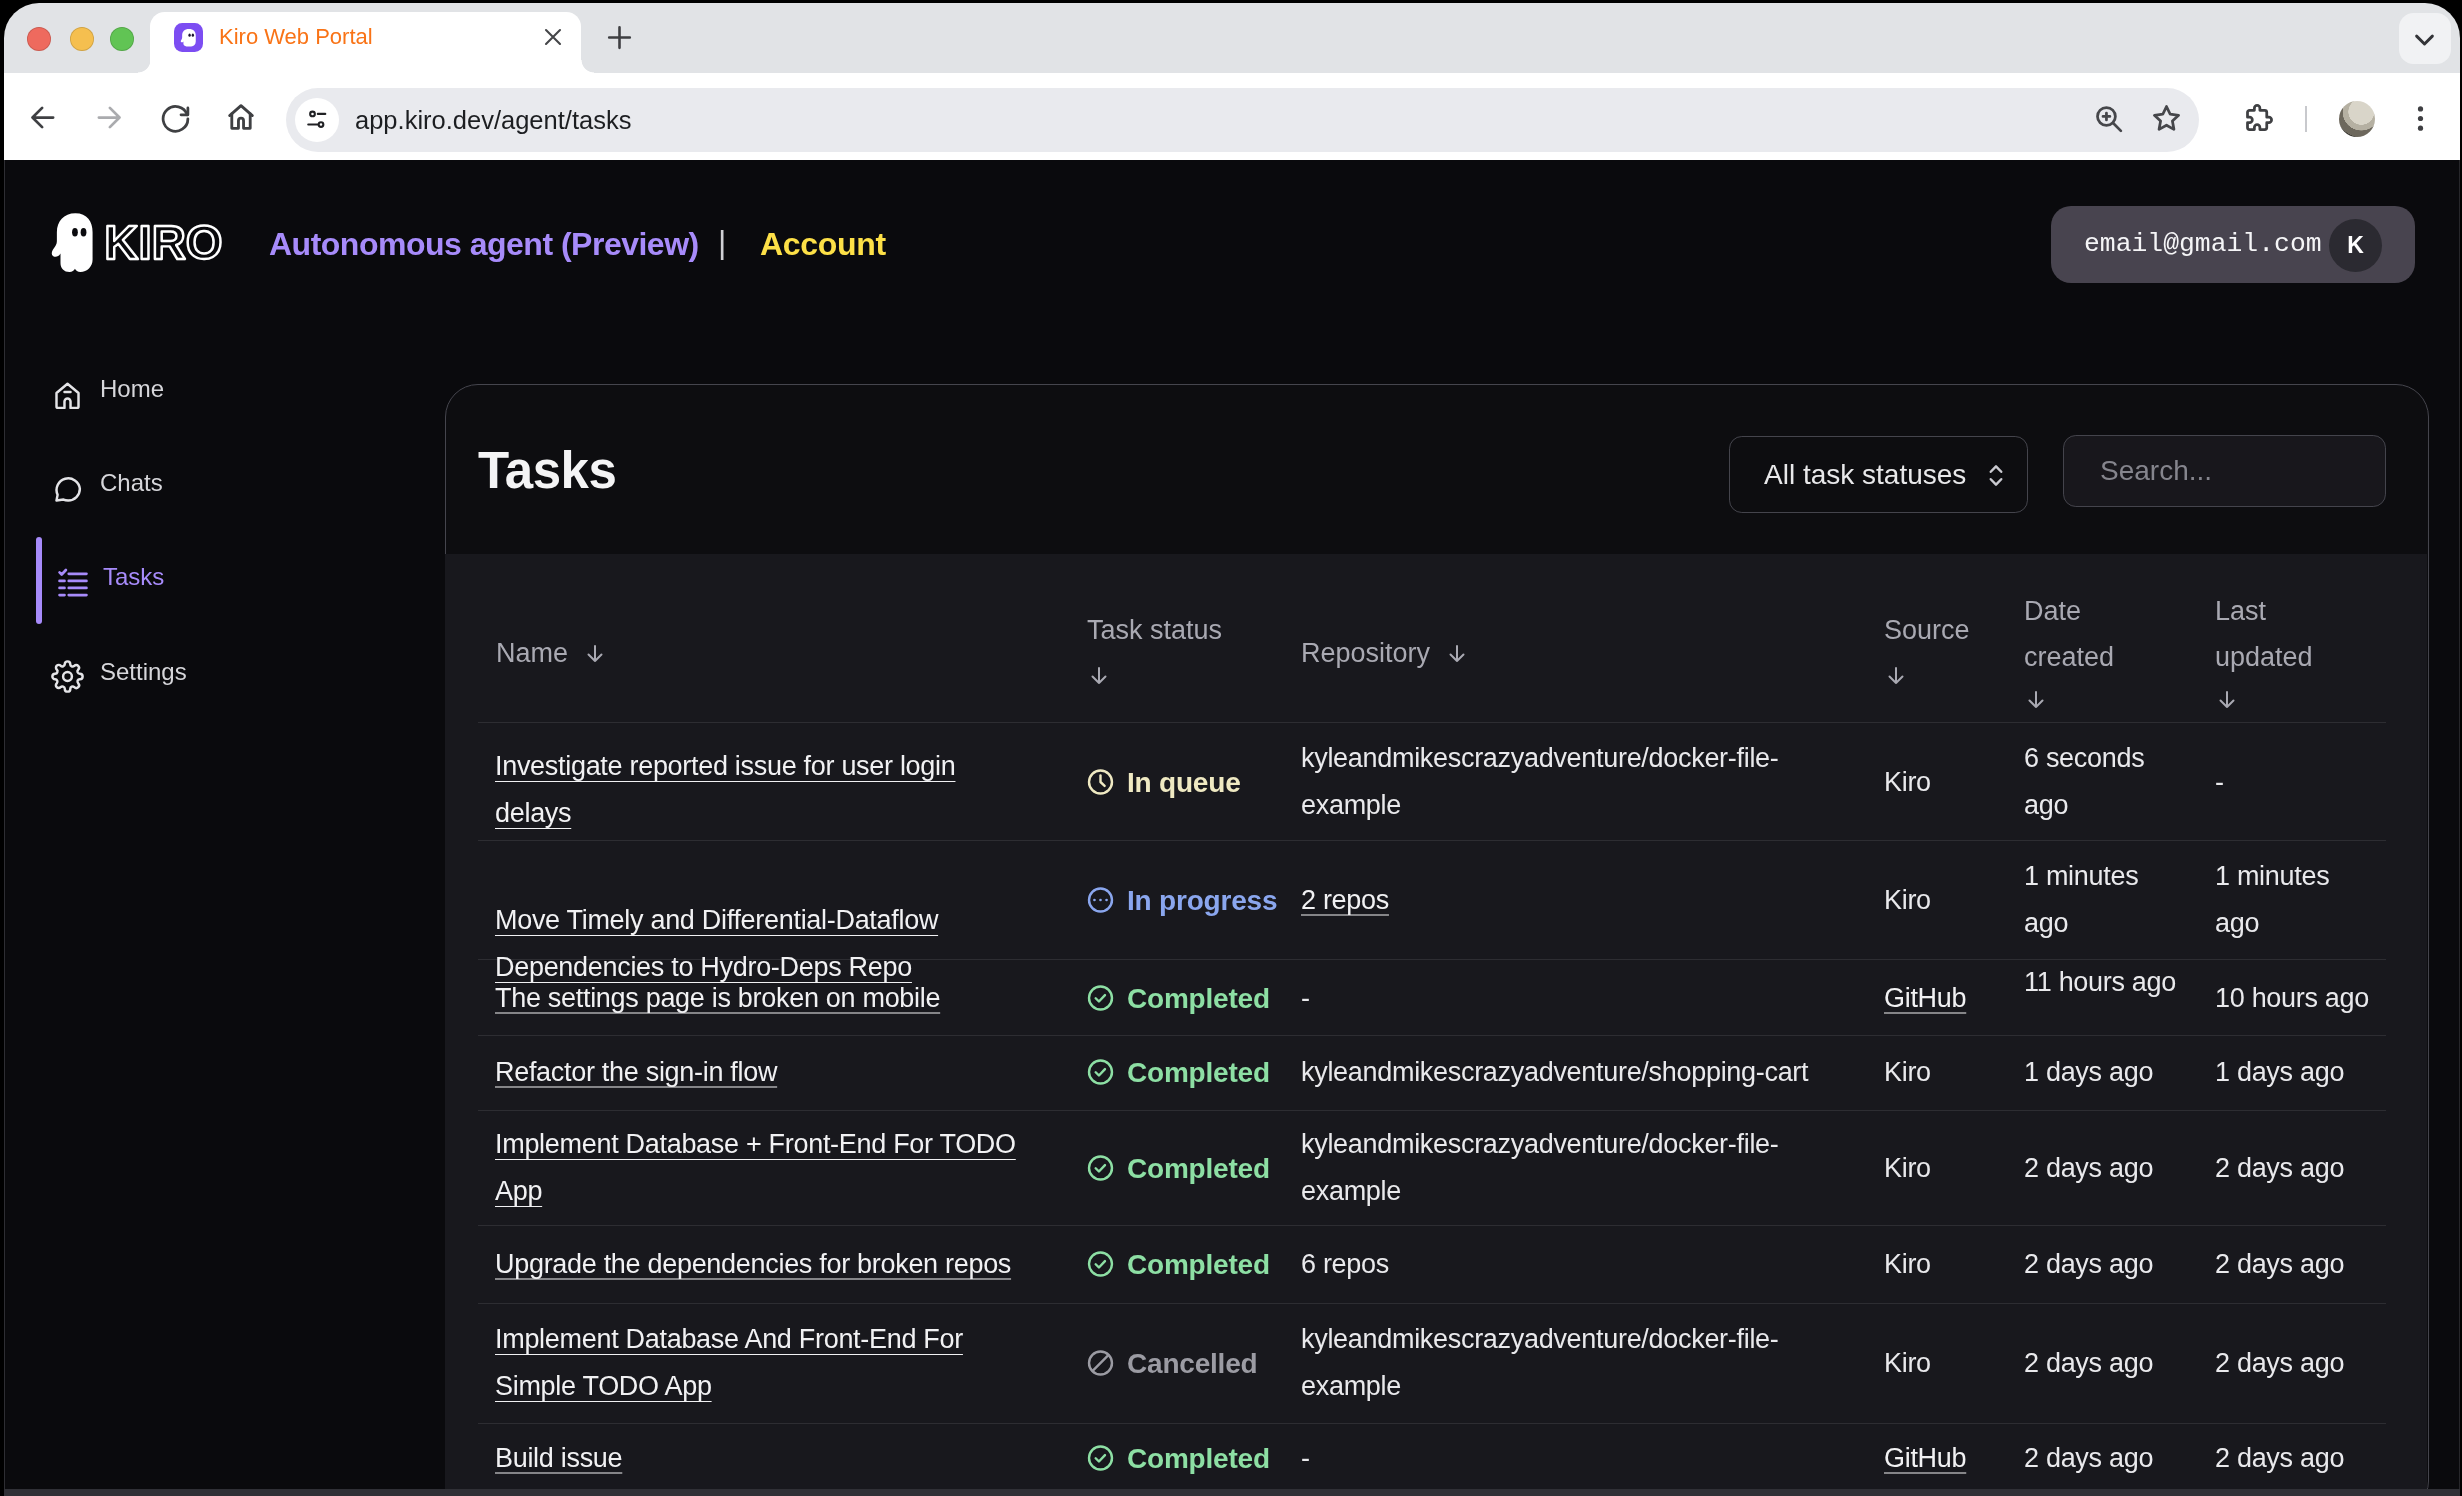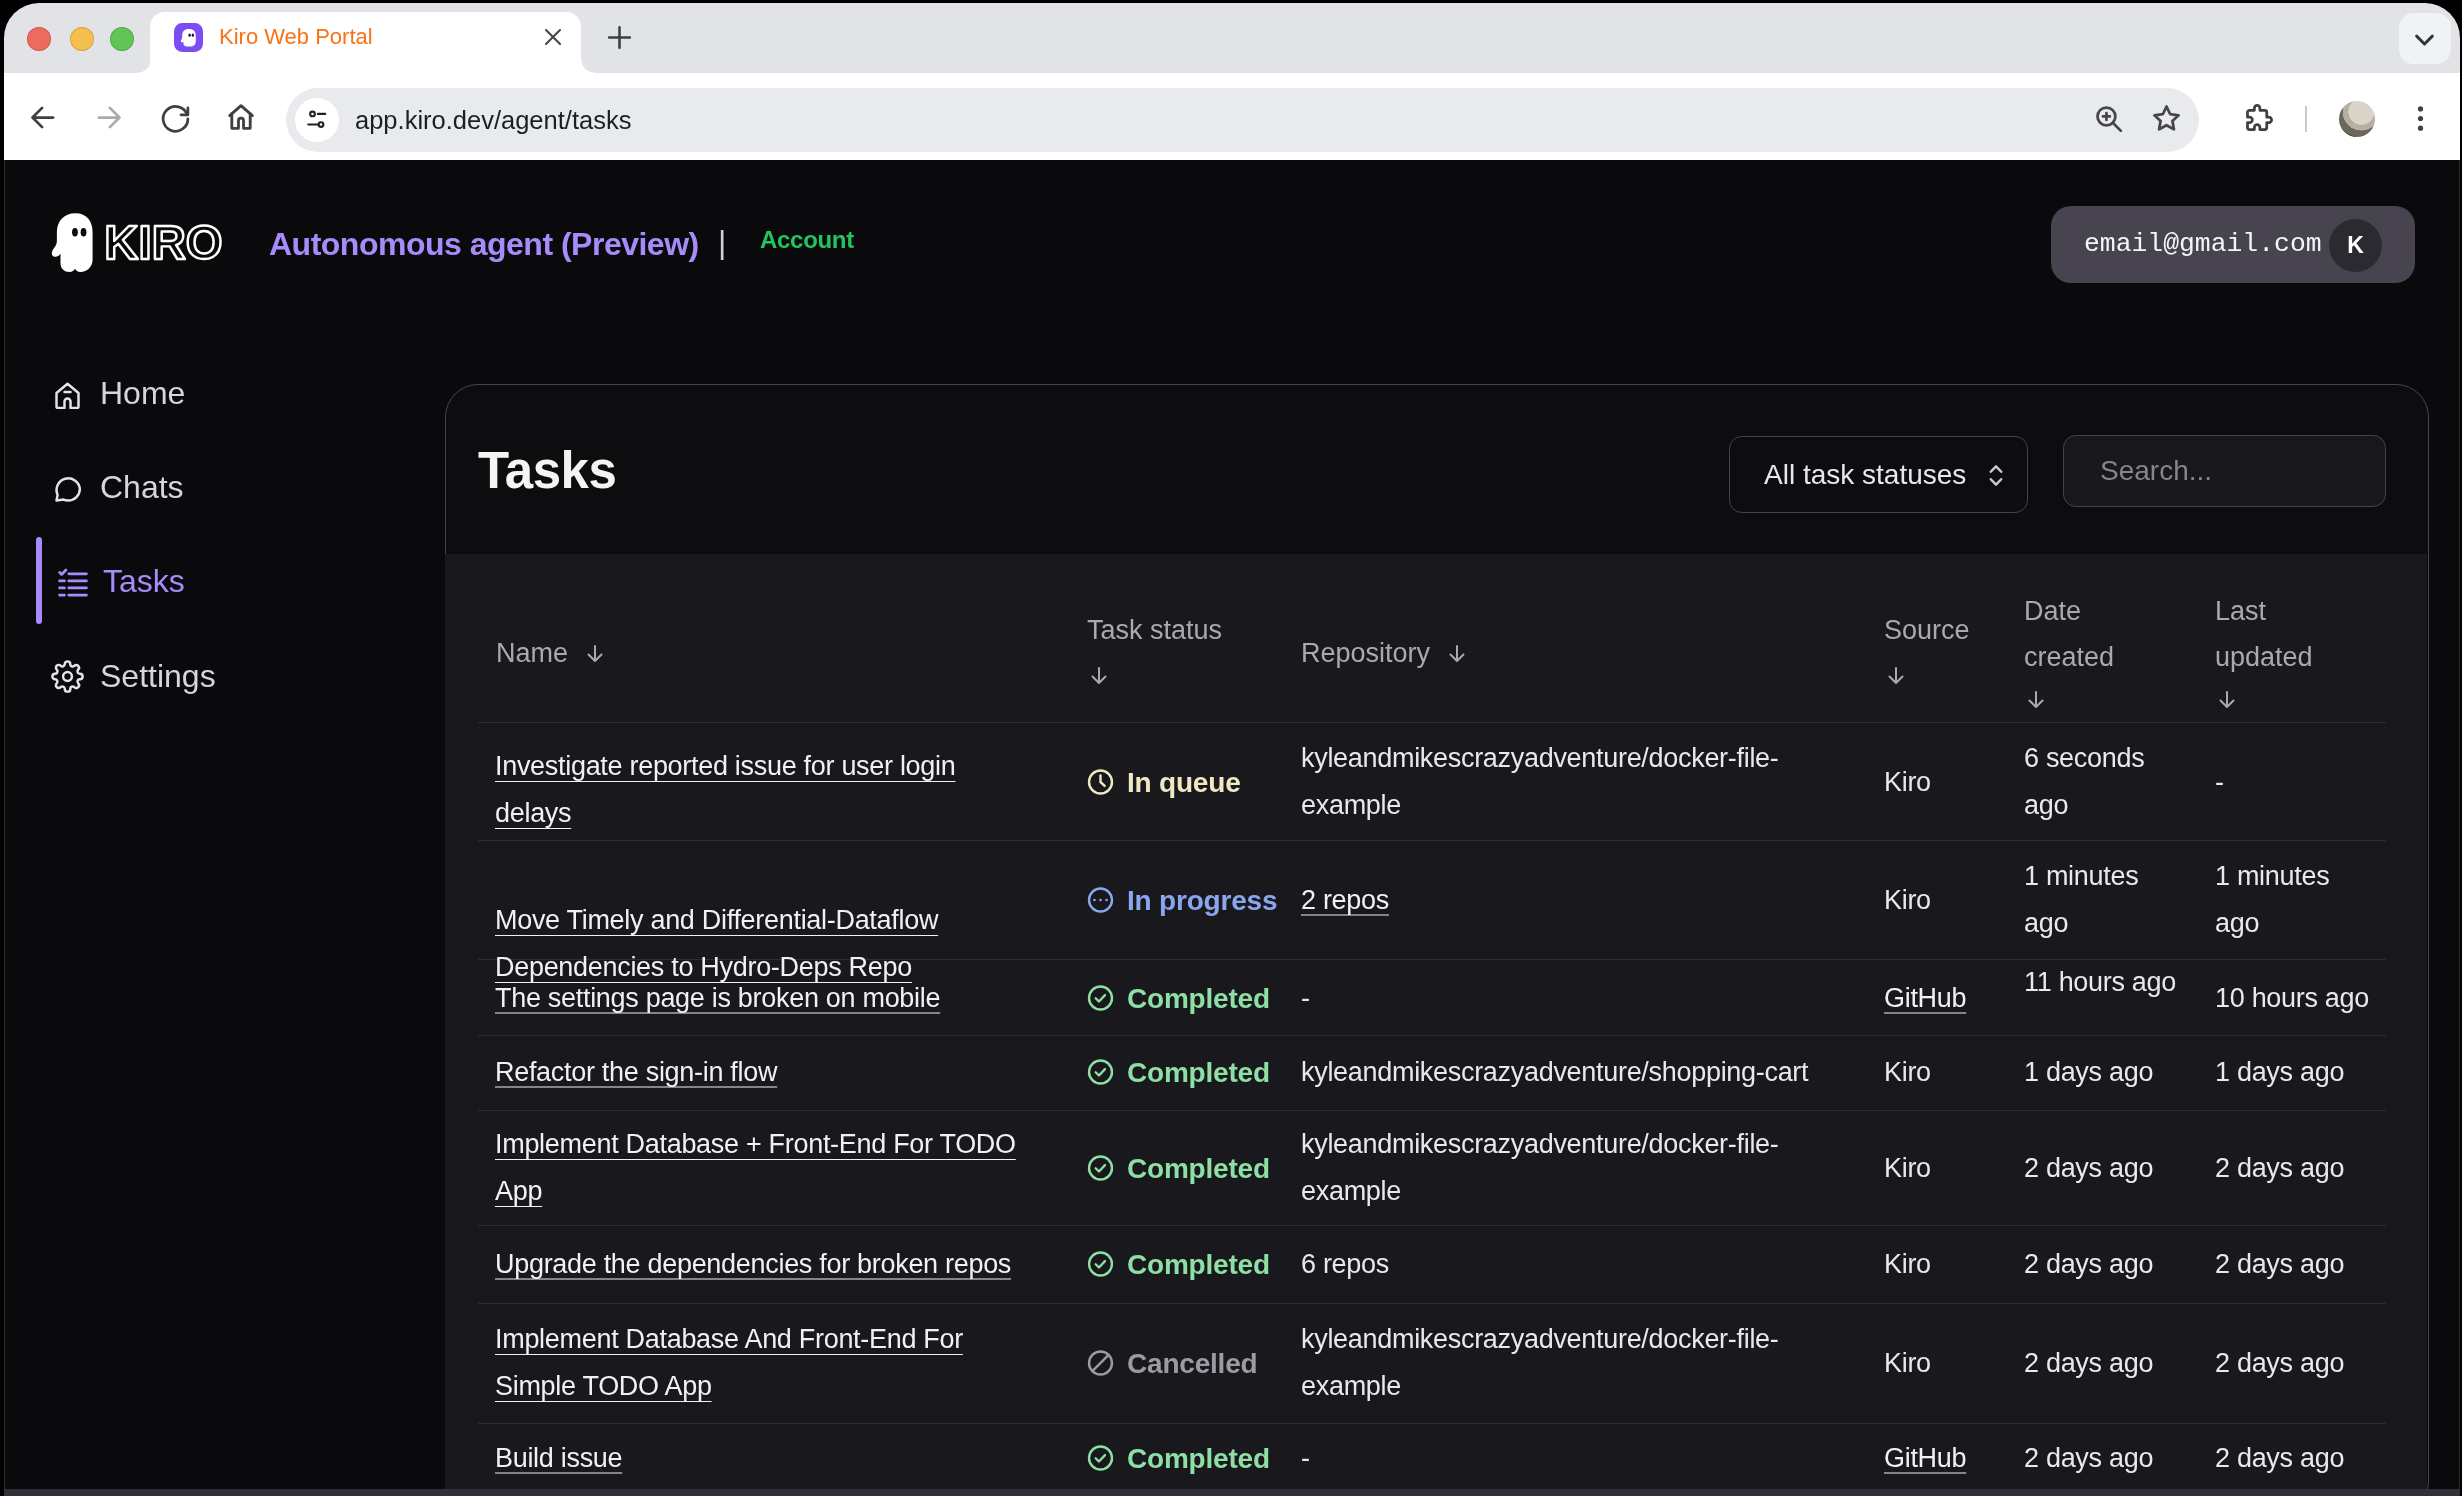--- a/index.html
+++ b/index.html
@@ -23,27 +23,27 @@
     background:radial-gradient(circle at 62% 30%, #d9d5c9 0 38%, #b5b0a2 39% 55%, #6d685d 56% 75%, #3c3a34 76% 100%); }
 
   
   .page { left:3.6px; top:160px; width:2456px; height:1336px; background:#0a0a0d; }
   .pageedge { left:3.6px; top:160px; width:0.9px; height:1336px; background:#2e2e33; }
   .pageedge2 { left:2459px; top:160px; width:0.9px; height:1336px; background:#27272b; }
   .bottombar { left:3.6px; top:1489px; width:2456px; height:7.3px; background:#303036; z-index:50; }
 
   .hdr-agent { left:269px; top:226px; font-size:32px; font-weight:bold; color:#a78bfa; letter-spacing:-0.5px;}
   .hdr-sep { left:718px; top:224px; font-size:32px; color:#cfcfd4; font-weight:300;}
-  .hdr-account { left:760px; top:226px; font-size:24px; font-weight:bold; color:#22c55e; letter-spacing:-0.3px;text-align:right;}
+  .hdr-account { left:760px; top:226px; font-size:32px; font-weight:bold; color:#fde047; letter-spacing:-0.3px;text-align:right;}
   .pill { left:2051px; top:206px; width:364px; height:77px; border-radius:20px; background:#48444f; }
   .pill-email { left:2084px; top:206px; height:77px; line-height:77px; font-family:"Liberation Mono",monospace; font-size:26.4px; color:#f5f5f7; }
   .pill-k { left:2329px; top:219px; width:53px; height:53px; border-radius:50%; background:#2b2a31;
     text-align:center; line-height:53px; color:#fff; font-size:23px; font-weight:bold; }
 
-  .navitem { font-size:32px; color:#d6d6da; font-weight:500; }
+  .navitem { font-size:24px; color:#d6d6da; font-weight:500; }
   .nav-active { color:#a78bfa; }
   .navbar { left:36px; top:537px; width:6.4px; height:87px; border-radius:3.6px; background:#a78bfa; }
 
   
   .card { left:445px; top:384px; width:1984px; height:1130px; border:0.9px solid #45454d;
     border-radius:33px; background:#0d0d10; }
   .tableband { left:445px; top:554px; width:1982px; height:943px; background:#18181d; }
   .cardtitle { left:478px; top:441px; font-size:51px; font-weight:bold; color:#f4f4f5; letter-spacing:-0.5px;}
   .dropdown { left:1729px; top:436px; width:299px; height:77px; border:1.8px solid #44444c; border-radius:12.8px; }
   .droptext { left:1764px; top:436px; height:77px; line-height:77px; font-size:28px; color:#e8e8ea; }

